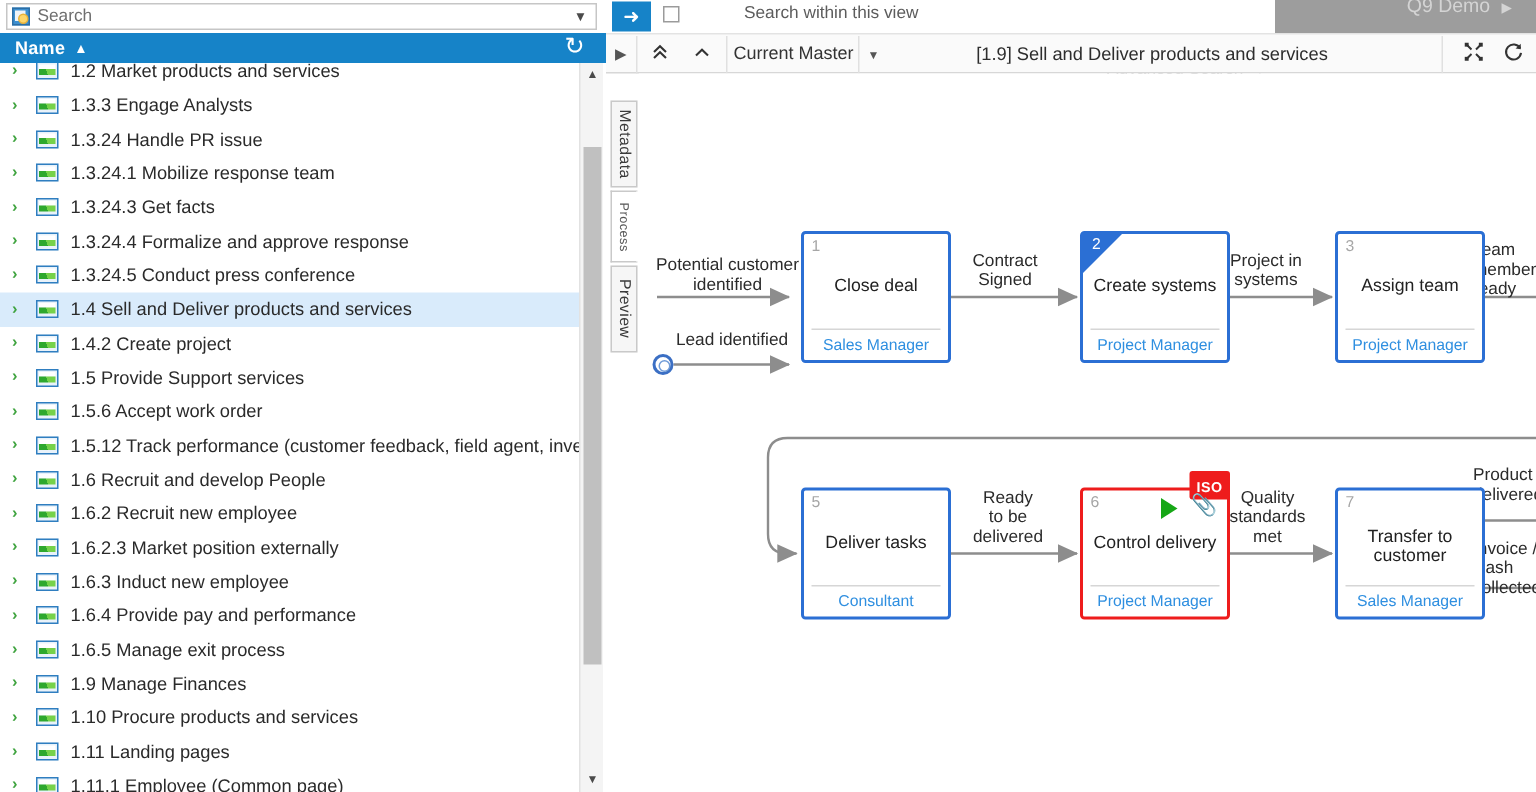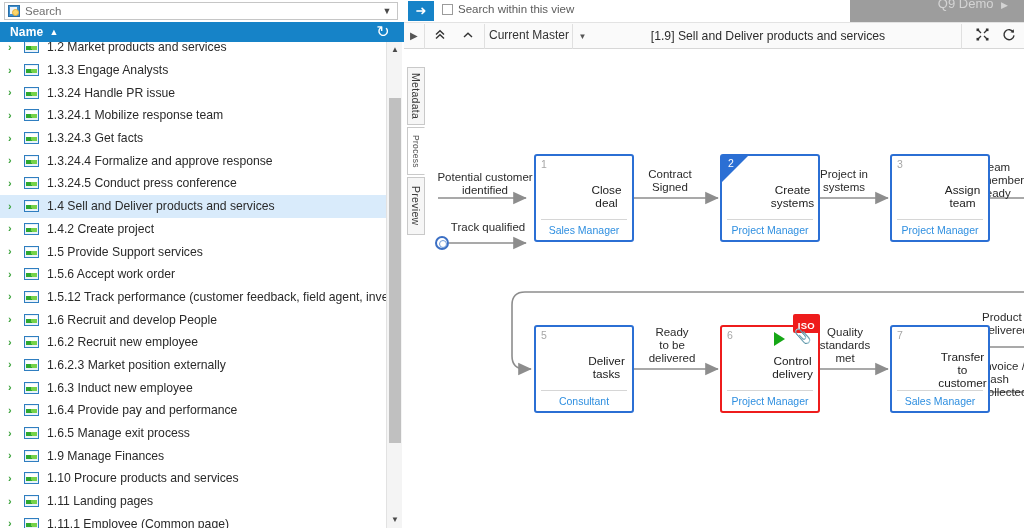--- a/index.html
+++ b/index.html
@@ -133,21 +133,21 @@
     position: absolute; left: 0; top: 0; width: 620px; height: 22px;
     background: #ffffff;
   }
   #go-button {
     position: absolute; left: 4px; top: 1px; width: 26px; height: 20px;
     background: #1683c8; color: #fff;
     font-size: 13px; text-align: center; line-height: 20px;
   }
   #search-within-wrap {
     position: absolute; left: 38px; top: 3px;
-    display: flex; align-items: flex-end; font-size: 11.5px; color: #5c5c5c;
+    display: flex; align-items: flex-end; font-size: 11.5px; color: #5c5c5c; gap: 38px;
   }
   #search-within-checkbox {
     width: 11px; height: 11px; border: 1px solid #9b9b9b; background: #fff;
     margin-right: 5px;
   }
   #advanced-search {
     position: absolute; right: 180px; top: 4px;
     font-size: 11.5px; color: #4a4a4a; margin-top: 36px;
   }
   #advanced-search .car { font-size: 8px; margin-left: 4px; }
@@ -245,21 +245,20 @@
   .proc-box .corner {
     position: absolute; left: 0; top: 0;
     width: 0; height: 0;
     border-top: 26px solid #2b6fd4;
     border-right: 26px solid transparent;
   }
   .proc-box .title {
     position: absolute; left: 0; right: 0; top: 28px;
     text-align: center; font-size: 11.8px; color: #212121;
     line-height: 13px;
-    padding-left: 45px;
   }
   .proc-box .sep {
     position: absolute; left: 5px; right: 5px; bottom: 20px;
     height: 1px; background: #d6d6d6;
   }
   .proc-box .role {
     position: absolute; left: 0; right: 0; bottom: 4px;
     text-align: center; font-size: 10.5px; color: #2f8fe0;
   }
   .iso-badge {
@@ -533,21 +532,21 @@
         <path d="M378 320 L462 320" stroke="#8d8d8d" stroke-width="1.6" fill="none" marker-end="url(#ah)"></path>
 
         <path d="M548 298 L598 298" stroke="#8d8d8d" stroke-width="1.6" fill="none"></path>
         <path d="M548 343 L598 343" stroke="#8d8d8d" stroke-width="1.6" fill="none"></path>
       </svg>
 
       <div class="start-node" style="left:9px; top:187px;"></div>
 
       <div class="edge-label" style="left:4px; top:122px; width:110px;">Potential customer
 identified</div>
-      <div class="edge-label" style="left:14px; top:172px; width:96px;">Track qualified</div>
+      <div class="edge-label" style="left:14px; top:172px; width:96px;">Lead identified</div>
       <div class="edge-label" style="left:206px; top:119px; width:76px;">Contract
 Signed</div>
       <div class="edge-label" style="left:380px; top:119px; width:76px;">Project in
 systems</div>
       <div class="edge-label" style="left:556px; top:112px; width:64px; text-align:left;">Team
 member
 ready</div>
       <div class="edge-label" style="left:382px; top:277px; width:74px;">Quality
 standards
 met</div>

